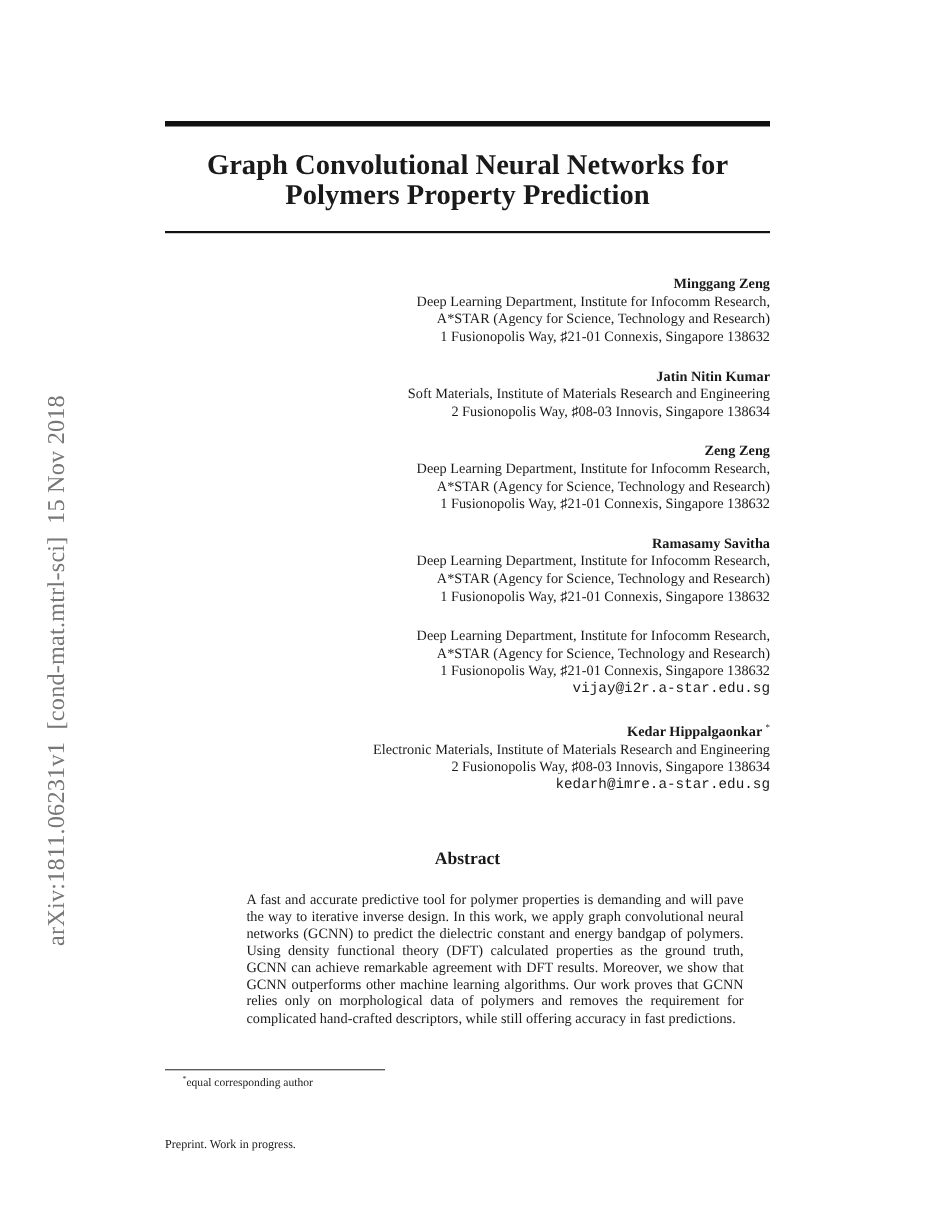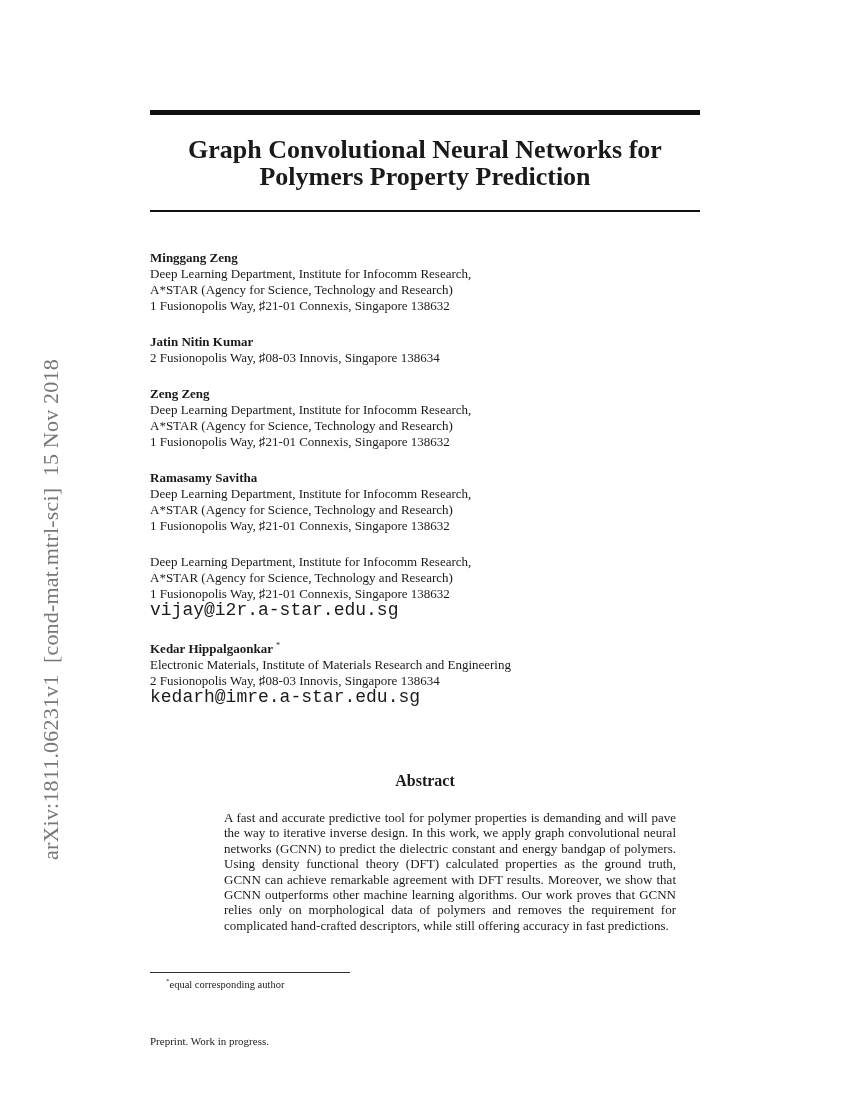--- a/index.html
+++ b/index.html
@@ -2,25 +2,25 @@
 <html><head>
 <meta charset="utf-8">
 <style>
   html, body { margin: 0; padding: 0; background: #ffffff; }
   body { width: 850px; height: 1100px; position: relative; overflow: hidden;
          font-family: "Liberation Serif", serif; color: #1a1a1a; }
   .rule-thick { position: absolute; left: 150px; top: 110px; width: 550px; height: 5px; background: #111; }
   .rule-thin  { position: absolute; left: 150px; top: 210px; width: 550px; height: 2px; background: #111; }
   .title { position: absolute; left: 150px; top: 136px; width: 550px; text-align: center;
            font-weight: bold; font-size: 26px; line-height: 27px; }
-  .authors { position: absolute; left: 150px; top: 250px; width: 550px; text-align: left; }
+  .authors { position: absolute; left: 150px; top: 250px; width: 550px; text-align: right; }
   .author { font-size: 13px; line-height: 16px; margin-bottom: 20px; }
   .author .name { font-weight: bold; }
   .author .star { font-size: 8px; vertical-align: super; margin-left: 3px; }
-  .author .email { font-family: "Liberation Mono", monospace; font-size: 18px; }
+  .author .email { font-family: "Liberation Mono", monospace; font-size: 13px; }
   .abstract-heading { position: absolute; left: 150px; top: 772px; width: 550px; text-align: center;
                       font-weight: bold; font-size: 16px; }
   .abstract-body { position: absolute; left: 200px; top: 810px; width: 452px; text-align: justify;
                    font-size: 13px; line-height: 15.4px; margin-left: 24px; }
   .fn-rule { position: absolute; left: 150px; top: 972px; width: 200px; height: 1px; background: #333; }
   .footnote { position: absolute; left: 166px; top: 977px; font-size: 10.5px; }
   .footnote .star { font-size: 7px; vertical-align: super; }
   .preprint { position: absolute; left: 150px; top: 1018px; font-size: 11px; margin-top: 17px; }
   .arxiv { position: absolute; left: 38px; top: 860px; transform-origin: 0 0; transform: rotate(-90deg);
            font-size: 22px; color: #777; white-space: pre; letter-spacing: 0.2px; }
@@ -36,20 +36,21 @@
 
 <div class="authors">
   <div class="author">
     <div><span class="name">Minggang Zeng</span></div>
     <div>Deep Learning Department, Institute for Infocomm Research,</div>
     <div>A*STAR (Agency for Science, Technology and Research)</div>
     <div>1 Fusionopolis Way, ♯21-01 Connexis, Singapore 138632</div>
   </div>
   <div class="author">
     <div><span class="name">Jatin Nitin Kumar</span></div>
+    <div>Soft Materials, Institute of Materials Research and Engineering</div>
     <div>2 Fusionopolis Way, ♯08-03 Innovis, Singapore 138634</div>
   </div>
   <div class="author">
     <div><span class="name">Zeng Zeng</span></div>
     <div>Deep Learning Department, Institute for Infocomm Research,</div>
     <div>A*STAR (Agency for Science, Technology and Research)</div>
     <div>1 Fusionopolis Way, ♯21-01 Connexis, Singapore 138632</div>
   </div>
   <div class="author">
     <div><span class="name">Ramasamy Savitha</span></div>

